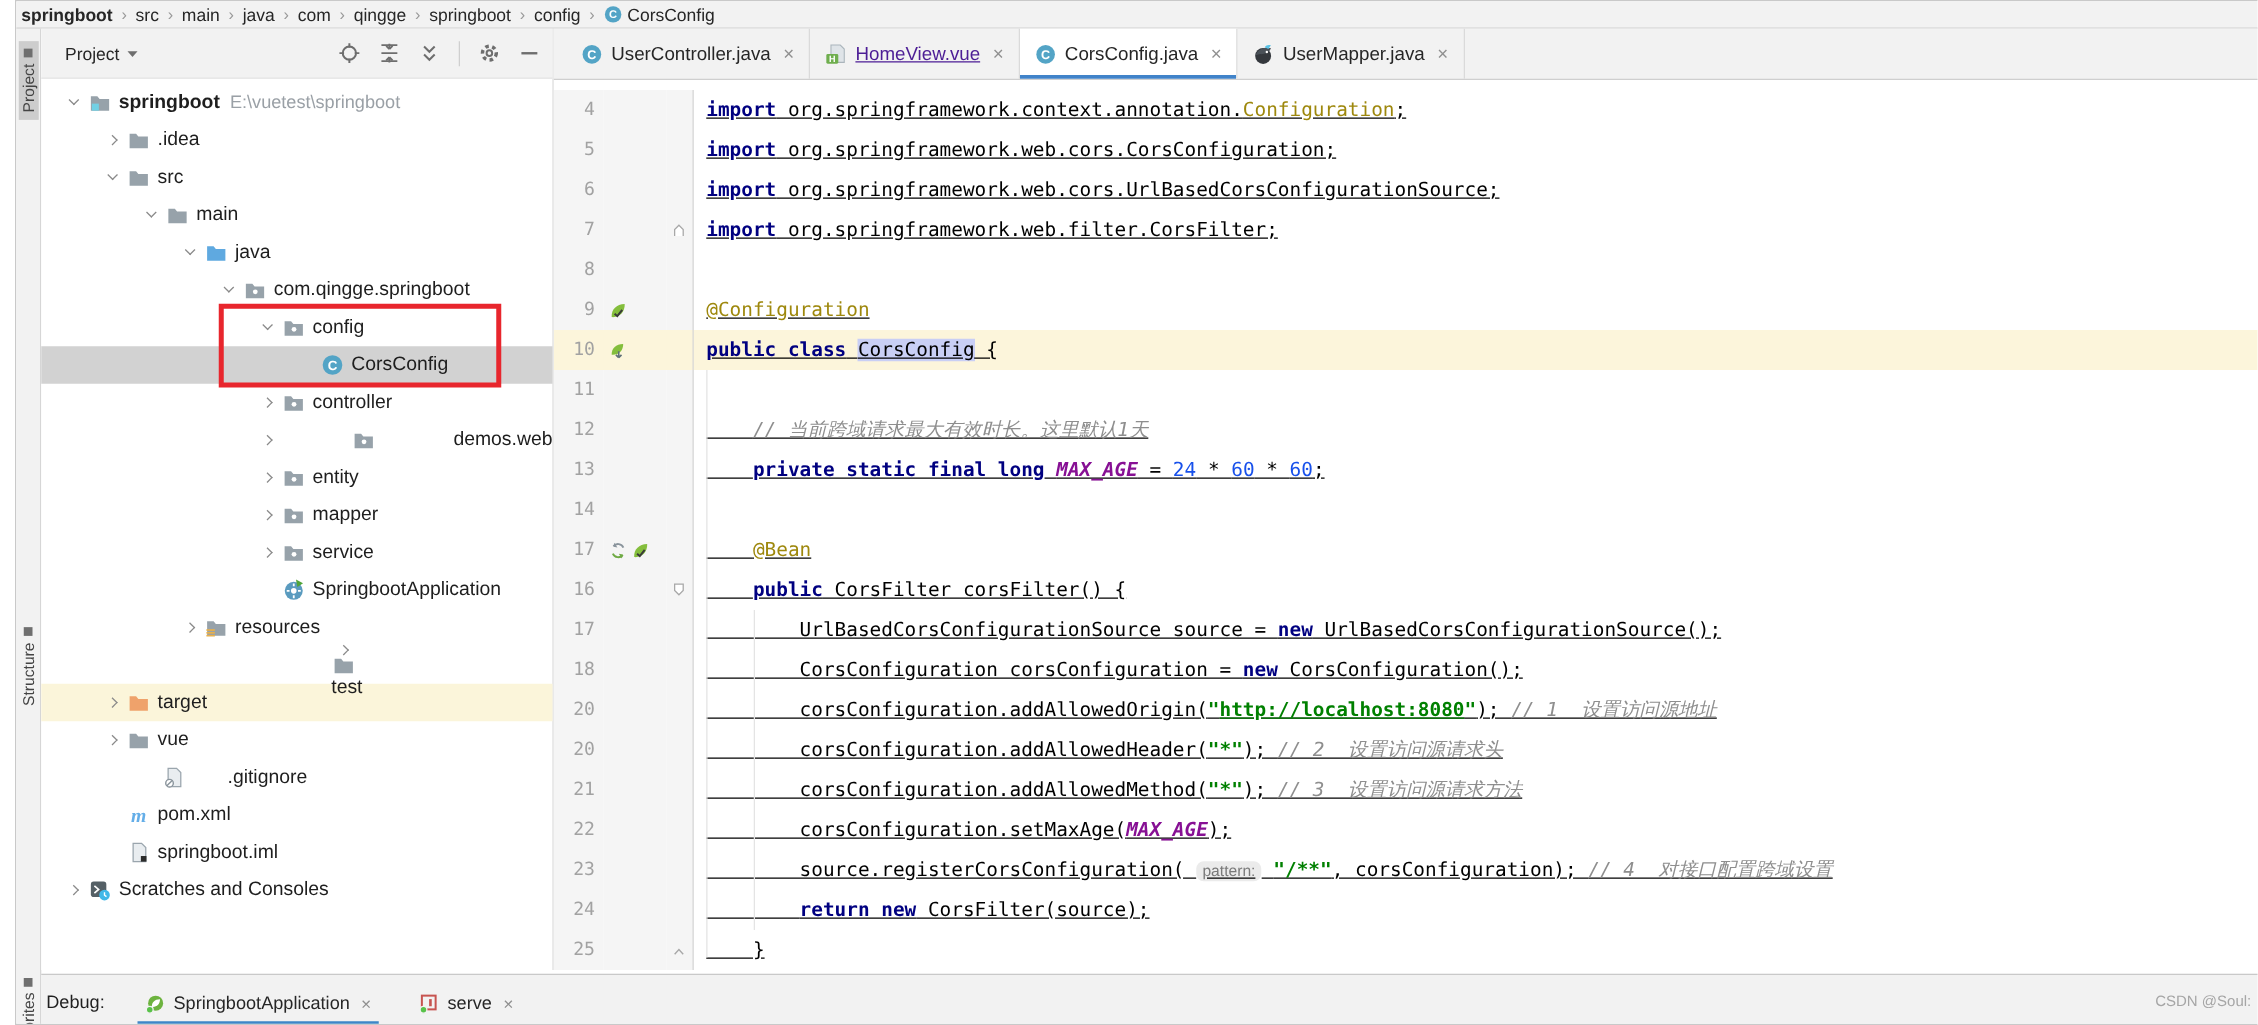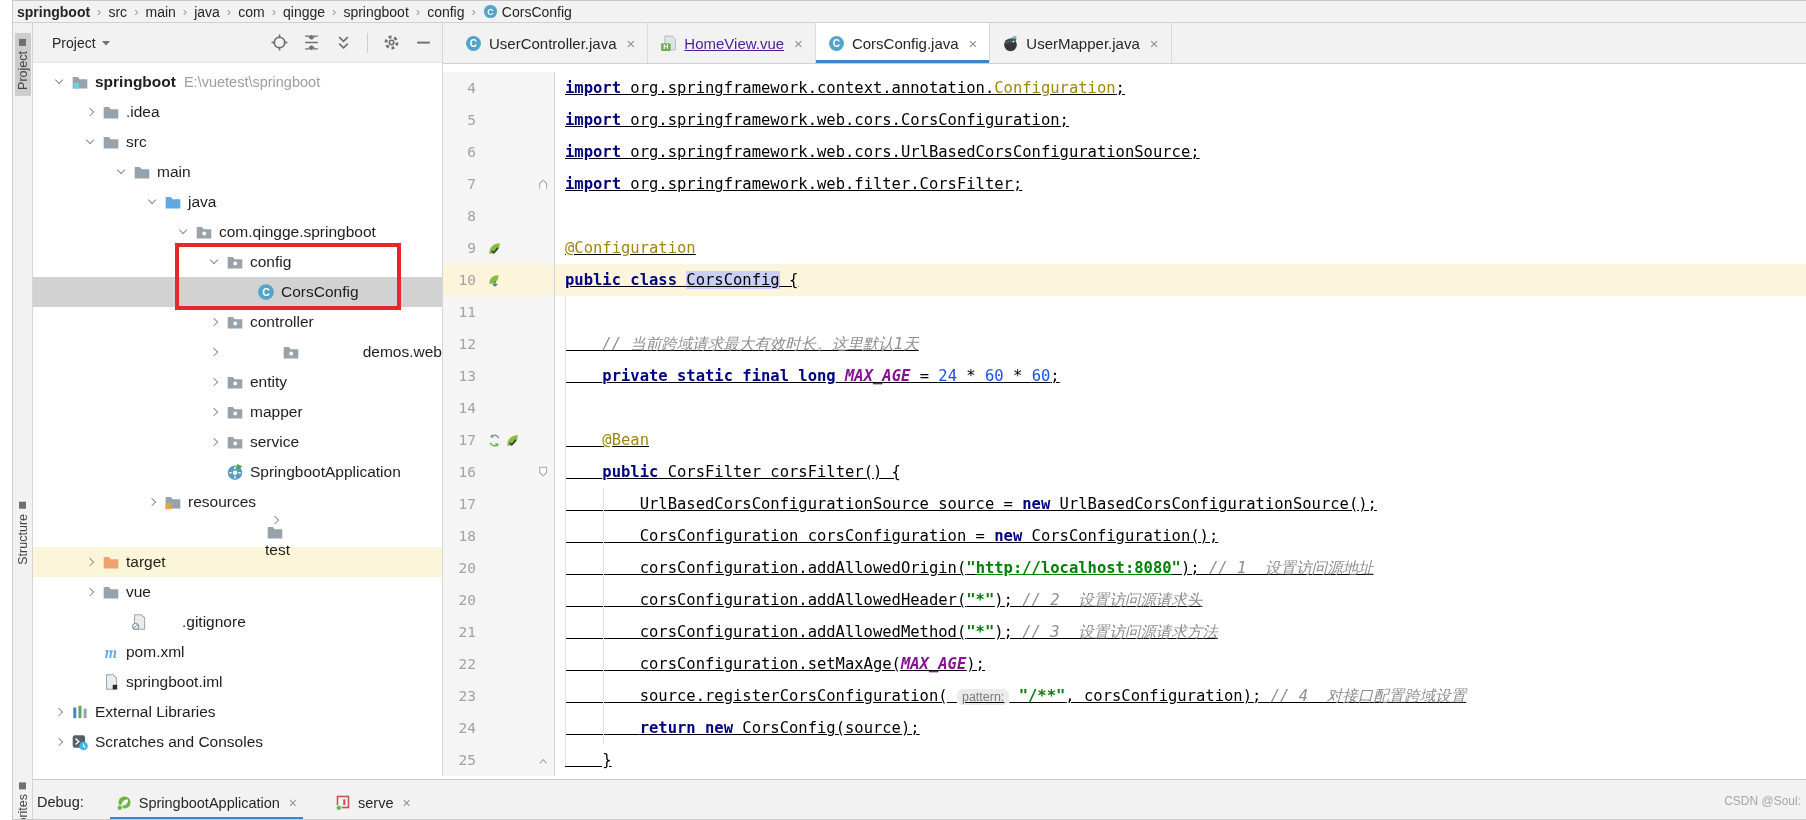--- a/index.html
+++ b/index.html
@@ -441,33 +441,20 @@
             </svg>
           </span>
           <span class="tlabel">springboot.iml</span>
         </div>
         <div class="trow" style="padding-left: 18px;">
           <span class="chev right">
             <i></i>
           </span>
           <span class="ti">
             <svg viewBox="0 0 16 16">
-              <rect x="2" y="4" width="2.7" height="9.5" fill="#4b87c3"></rect>
-              <rect x="6.6" y="2.5" width="2.7" height="11" fill="#5fa863"></rect>
-              <rect x="11.2" y="5" width="2.7" height="8.5" fill="#9aa3ab"></rect>
-            </svg>
-          </span>
-          <span class="tlabel">External Libraries</span>
-        </div>
-        <div class="trow" style="padding-left: 18px;">
-          <span class="chev right">
-            <i></i>
-          </span>
-          <span class="ti">
-            <svg viewBox="0 0 16 16">
               <rect x="1.5" y="2" width="11" height="11" rx="2" fill="#556066"></rect>
               <path d="M4 5 l3 2.6 -3 2.6" stroke="#fff" stroke-width="1.2" fill="none"></path>
               <circle cx="11.2" cy="11.6" r="3.8" fill="#42b8e8"></circle>
               <path d="M11.2 9.6 v2.1 l1.4 1" stroke="#fff" stroke-width="1" fill="none"></path>
             </svg>
           </span>
           <span class="tlabel">Scratches and Consoles</span>
         </div>
       </div>
   </div>
@@ -677,21 +664,21 @@
         <div class="code-line">
           <span class="ln">23</span>
           <span class="gi"></span>
           <span class="fold"></span>
           <span class="ct"><span>        source.registerCorsConfiguration( </span><span class="s-hint">pattern:</span><span> </span><span class="s-str">"/**"</span><span>, corsConfiguration); </span><span class="s-cmt">// 4  对接口配置跨域设置</span></span>
         </div>
         <div class="code-line">
           <span class="ln">24</span>
           <span class="gi"></span>
           <span class="fold"></span>
-          <span class="ct"><span>        </span><span class="s-kw">return new</span><span> CorsConfig(source);</span></span>
+          <span class="ct"><span>        </span><span class="s-kw">return new</span><span> CorsFilter(source);</span></span>
         </div>
         <div class="code-line">
           <span class="ln">25</span>
           <span class="gi"></span>
           <span class="fold">
             <span class="ti" style="width: 12px; height: 12px;">
               <svg viewBox="0 0 12 14">
                 <path d="M2 11 L6 6.5 L10 11" fill="none" stroke="#a8a8a8" stroke-width="1.3"></path>
               </svg>
             </span>

